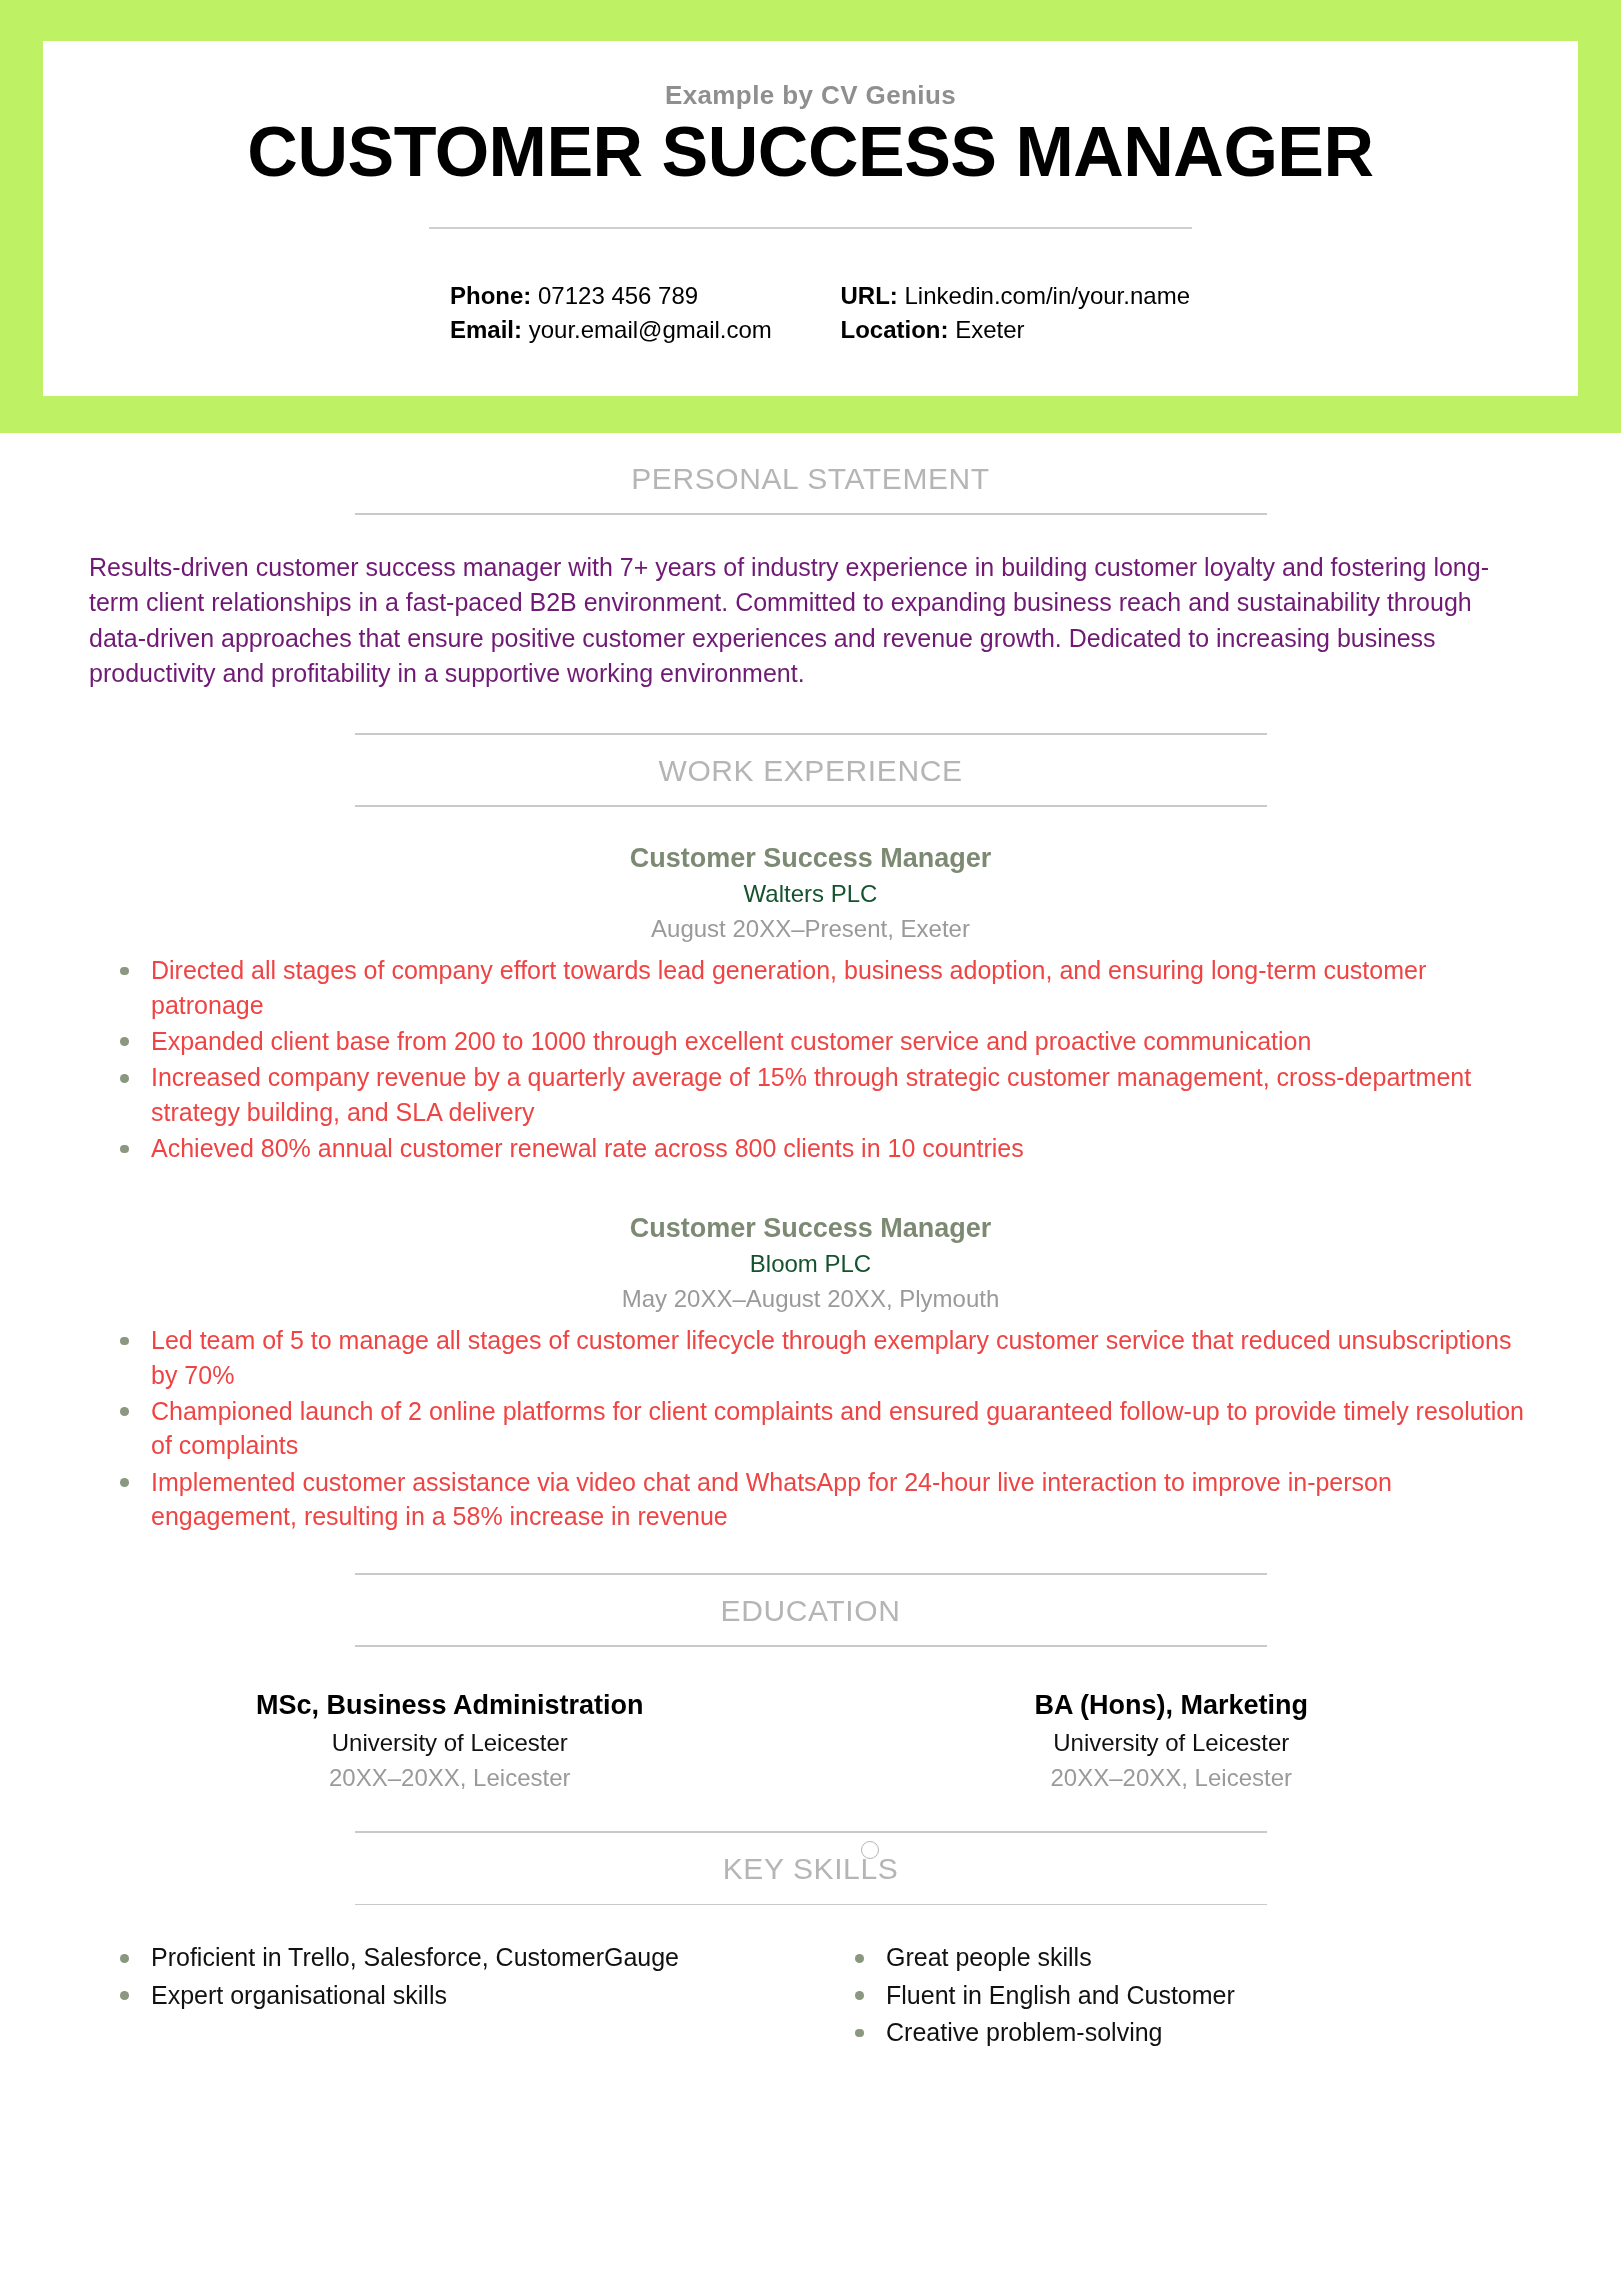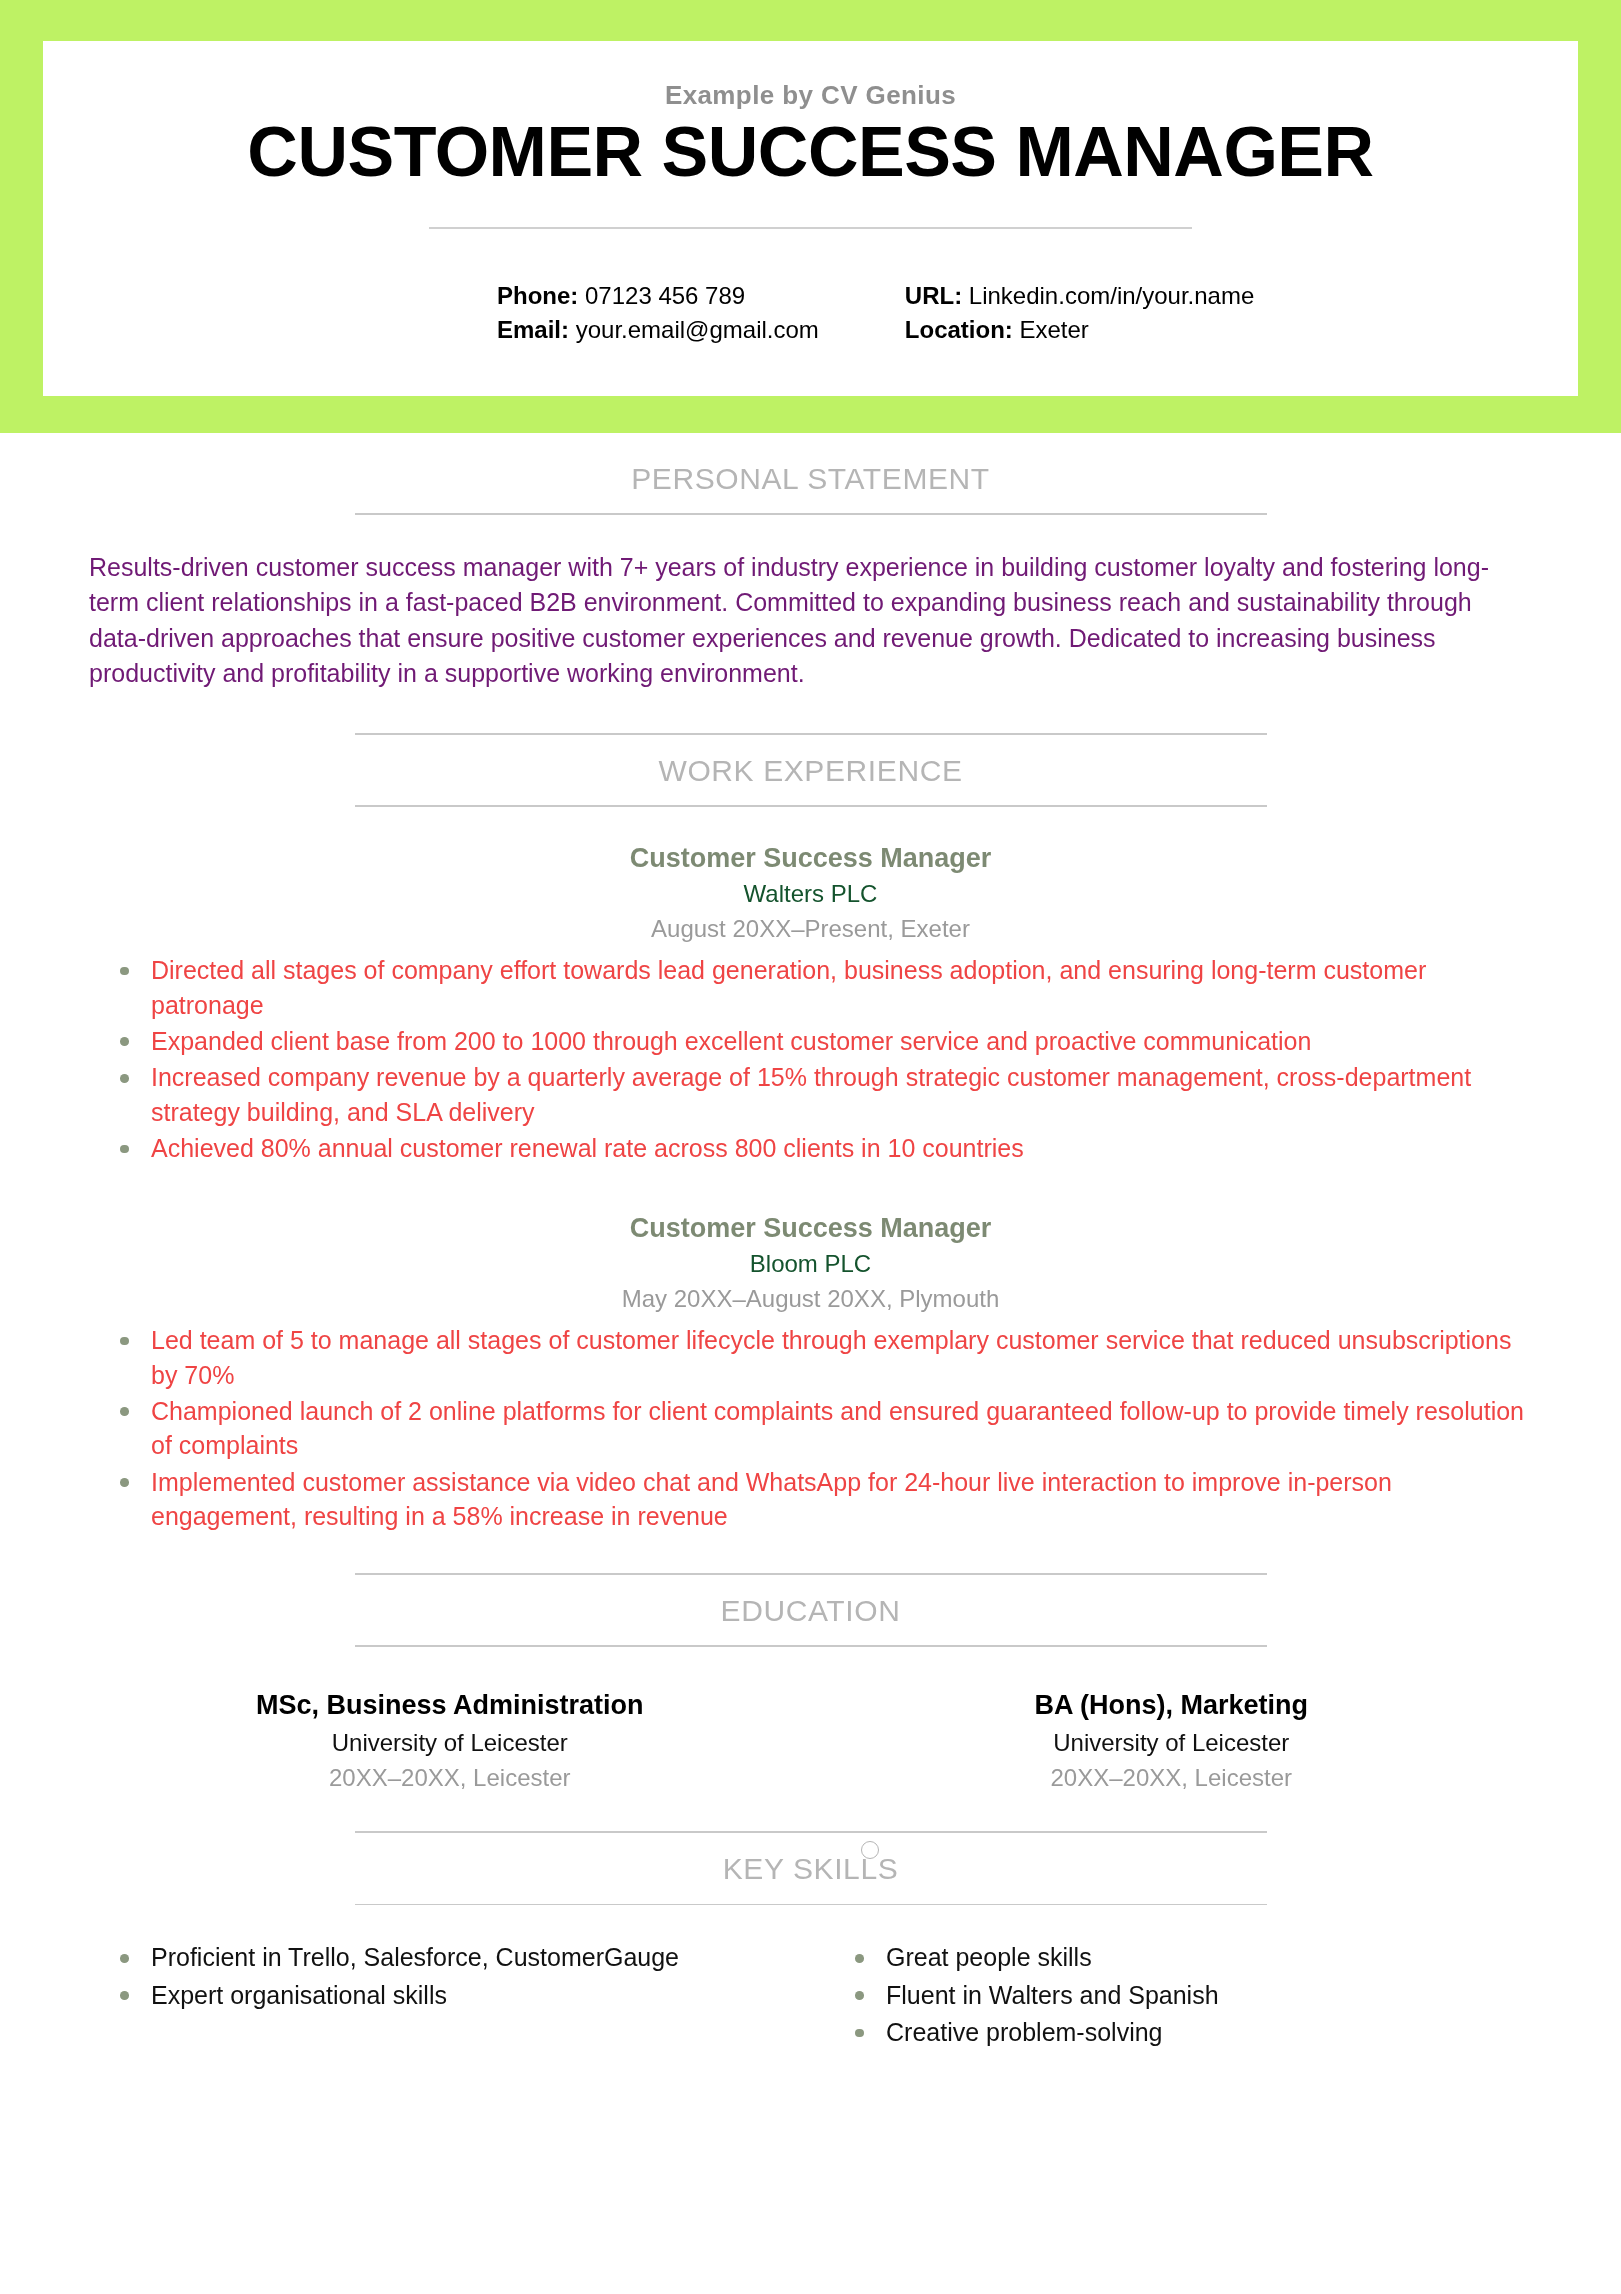--- a/index.html
+++ b/index.html
@@ -71,21 +71,20 @@
     padding-left: 39px;
   }
   .contact-line {
     font-size: 24px;
     color: #000000;
     line-height: 1.42;
     white-space: nowrap;
   }
   .contact-line .lbl {
     font-weight: 700;
-    margin-left: 47px;
   }
 
   
   .body-wrap {
     padding: 0 89px;
     box-sizing: border-box;
   }
 
   .section-head {
     text-align: center;
@@ -373,21 +372,21 @@
     <div class="skills-grid">
       <div class="skills-col">
         <ul class="skills">
           <li>Proficient in Trello, Salesforce, CustomerGauge</li>
           <li>Expert organisational skills</li>
         </ul>
       </div>
       <div class="skills-col right">
         <ul class="skills">
           <li>Great people skills</li>
-          <li>Fluent in Walters and Spanish</li>
+          <li>Fluent in English and Customer</li>
           <li>Creative problem-solving</li>
         </ul>
       </div>
     </div>
 
   </div>
 </div>
 
 
 </body></html>

